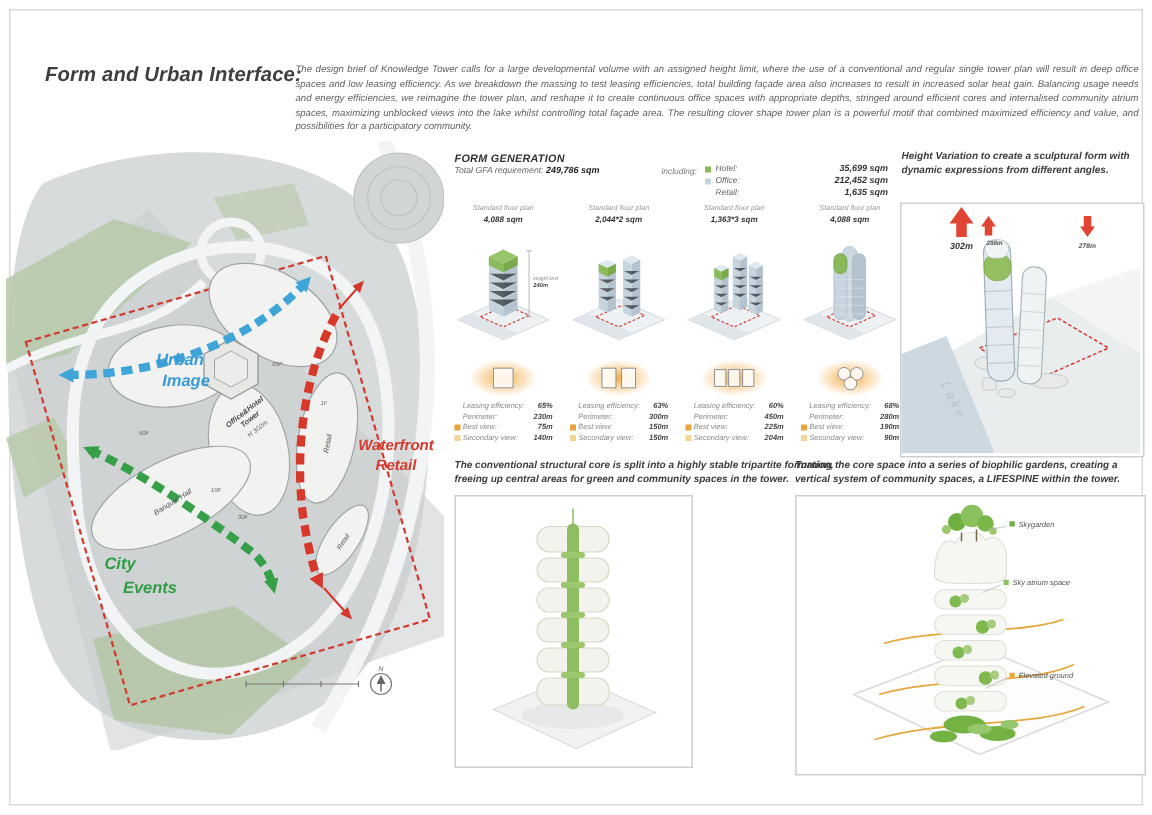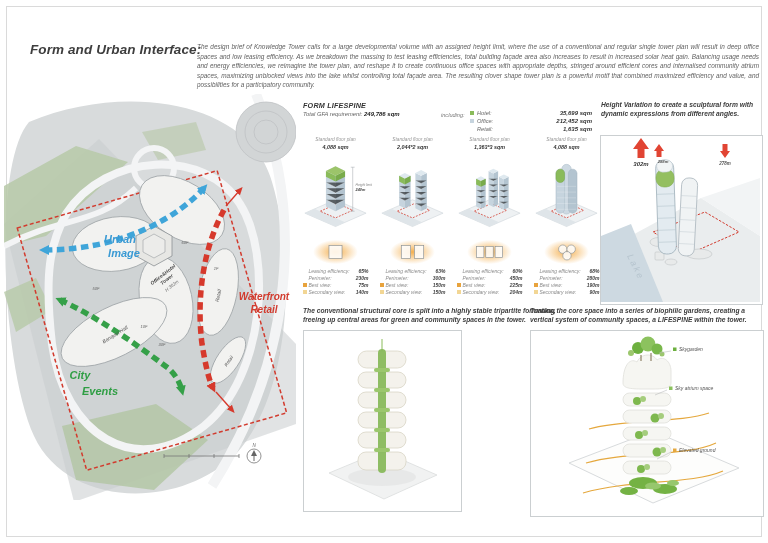--- a/index.html
+++ b/index.html
@@ -139,21 +139,21 @@
     <g stroke="#777" stroke-width="0.8" fill="none">
       <path d="M160,362 h75 M160,360 v4 M185,360 v4 M210,360 v4 M235,360 v4"></path>
     </g>
     <g>
       <circle cx="250" cy="362" r="7" fill="none" stroke="#777" stroke-width="0.8"></circle>
       <path d="M250,367 L250,359" stroke="#666" stroke-width="1" marker-end="url(#mN)" fill="none"></path>
       <text x="250" y="353" font-size="4.5" fill="#666" text-anchor="middle">N</text>
     </g>
   </svg>
 
-  <div class="abs sec-title" style="left:303px;top:101px;">FORM LIFESPINE</div>
+  <div class="abs sec-title" style="left:303px;top:101px;">FORM GENERATION</div>
   <div class="abs gfa" style="left:303px;top:111px;">
     <span>Total GFA requirement:</span>
     <b>249,786 sqm</b>
   </div>
   <div class="abs inc" style="left:441px;top:112px;">including:</div>
   <div class="abs legend" style="left:470px;top:109px;">
     <div class="lrow">
       <span class="lmk hotel"></span>
       <span class="lname">Hotel:</span>
       <span class="lval">35,699 sqm</span>

